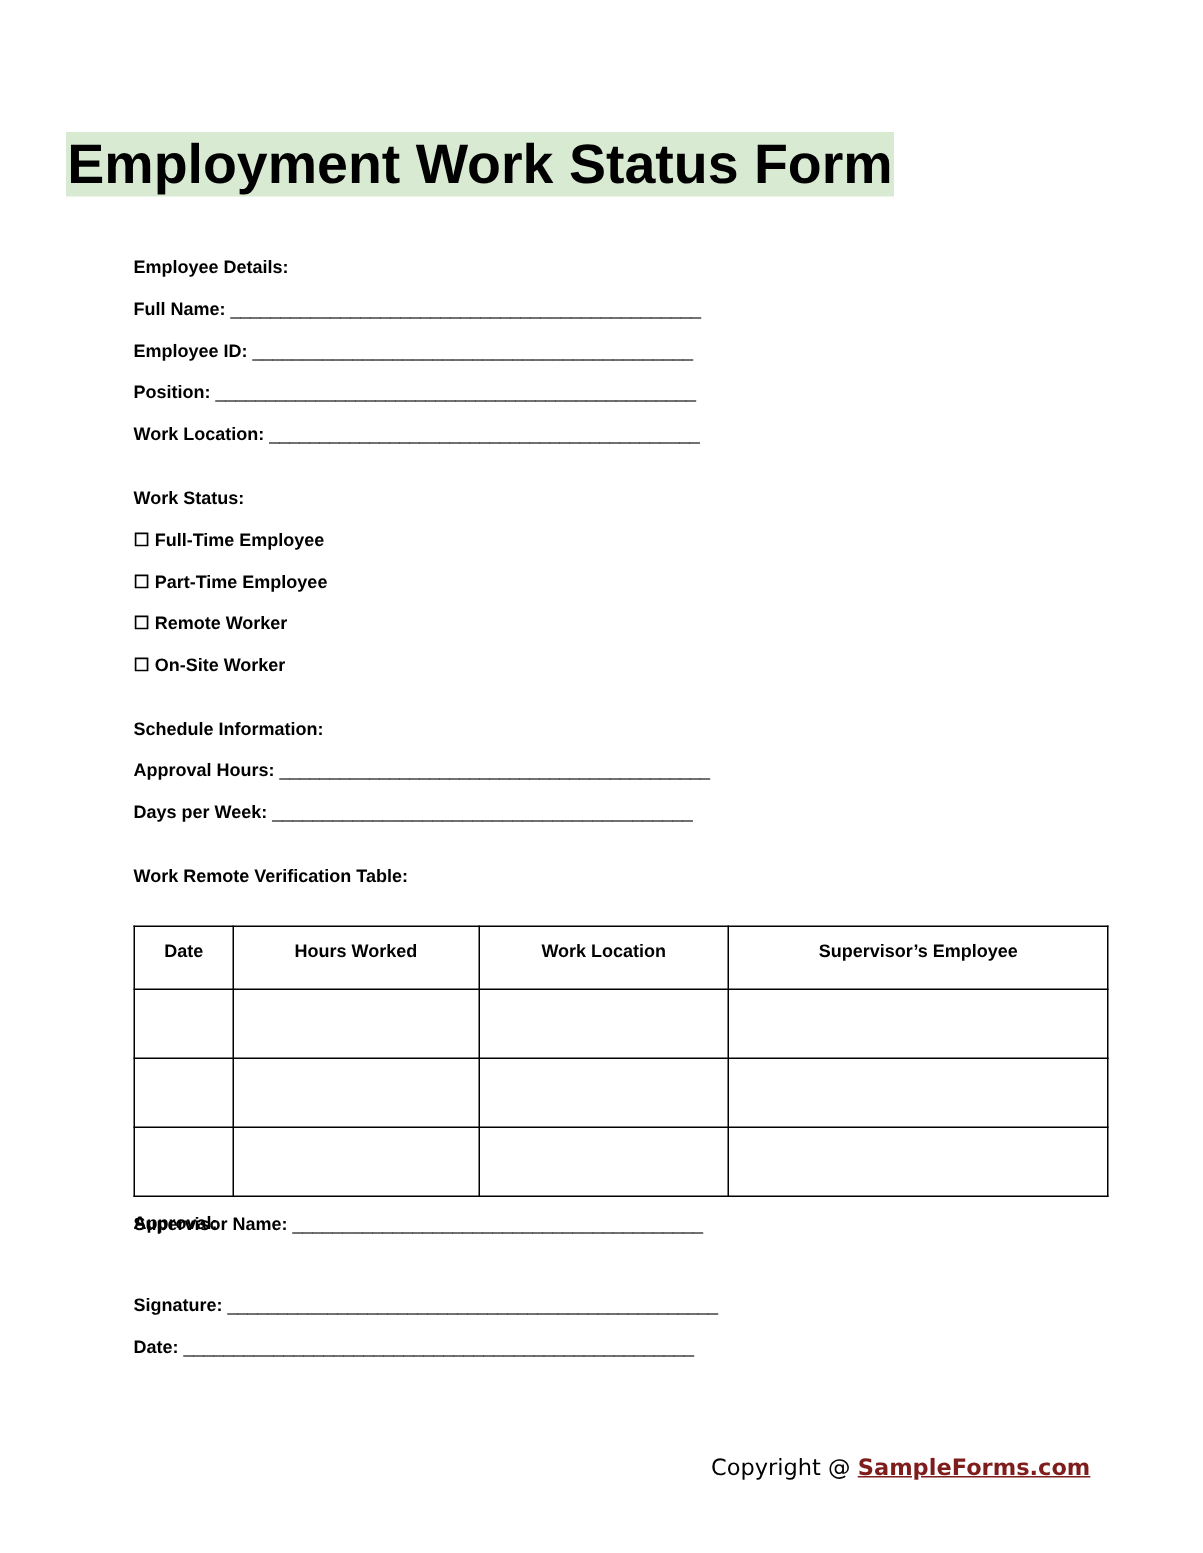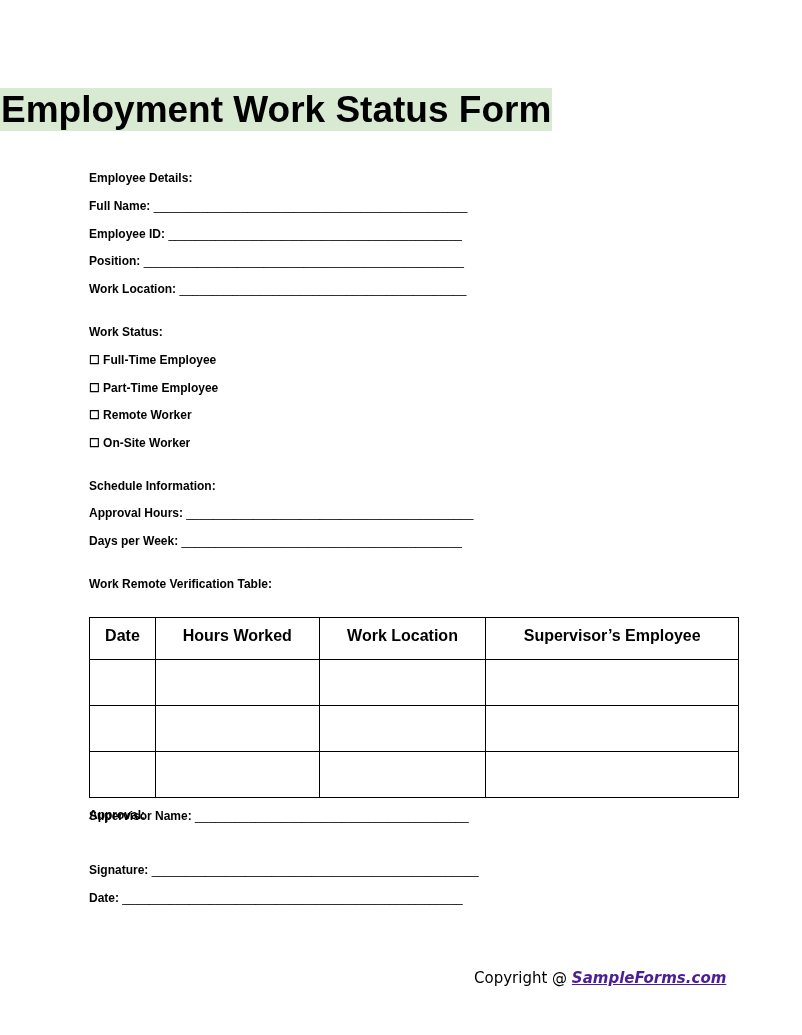--- a/index.html
+++ b/index.html
@@ -1,29 +1,29 @@
 <!DOCTYPE html>
 <html><head>
 <meta charset="utf-8">
 <style>
   html, body { margin: 0; padding: 0; background: #ffffff; }
   body { width: 802px; height: 1035px; position: relative; overflow: hidden;
          font-family: "Liberation Sans", sans-serif; color: #000; }
-  .title-wrap { position: absolute; top: 88px; left: 0; width: 640px; text-align: left; }
+  .title-wrap { position: absolute; top: 88px; left: 0; width: 640px; text-align: center; }
   .title { display: inline-block; background: #d9ead3; font-weight: bold; font-size: 37px;
            line-height: 43px; padding: 0 1px; }
   .line { position: absolute; left: 89px; font-weight: bold; font-size: 12px; line-height: 20px; white-space: pre; }
   .blank { font-weight: normal; }
   table { position: absolute; left: 89px; top: 617px; border-collapse: collapse; width: 650px;
-          font-size: 16px; font-weight: bold; }
+          font-size: 12px; font-weight: bold; }
   th, td { border: 1px solid #000; }
   th { height: 42px; vertical-align: top; padding-top: 9px; box-sizing: border-box; text-align: center; }
   td { height: 43px; }
   .footer { position: absolute; top: 969px; left: 474px; font-size: 15px; font-family: "DejaVu Sans", sans-serif; }
-  .footer a { color: #4c1d95; font-weight: bold; text-decoration: underline; font-style: italic; }
+  .footer a { color: #7f1d1d; font-weight: bold; text-decoration: underline; }
 </style>
 </head>
 <body>
 
 <div class="title-wrap">
   <span class="title">Employment Work Status Form</span>
 </div>
 
 <div class="line" style="top:168px">Employee Details:</div>
 <div class="line" style="top:196px"><span>Full Name:</span> <span class="blank">_______________________________________________</span></div>

